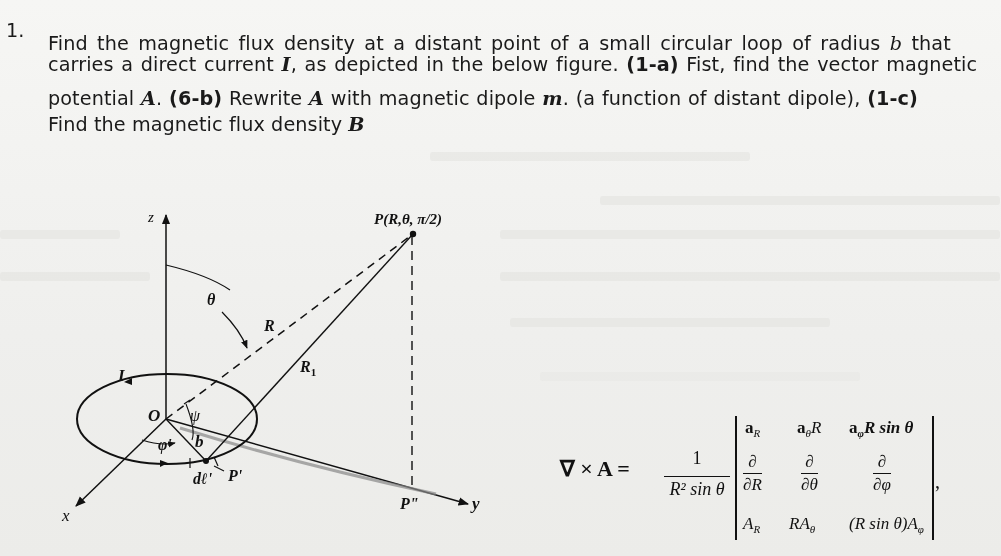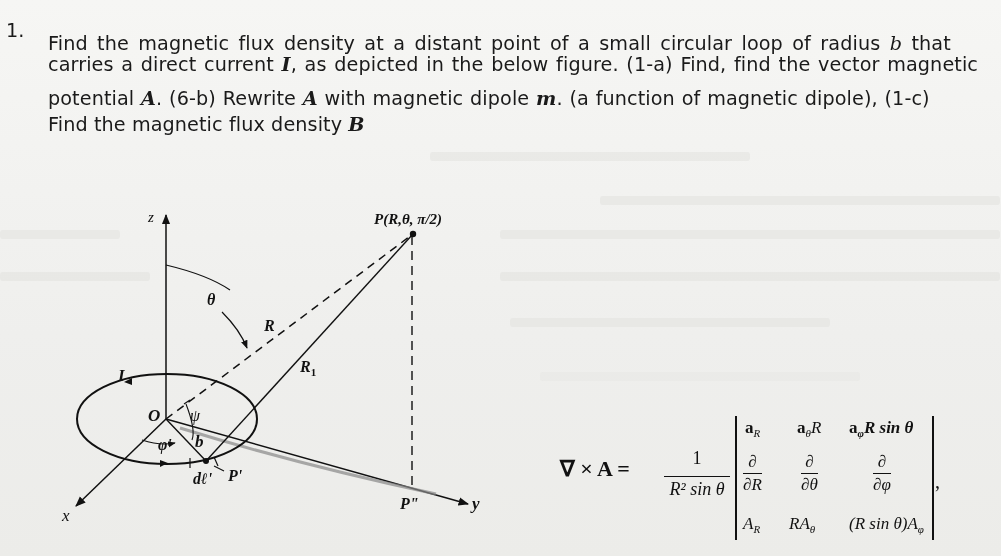--- a/index.html
+++ b/index.html
@@ -20,21 +20,21 @@
   .problem {
     position: absolute; left: 0; top: 6px; width: 1001px;
     font-size: 19.2px; line-height: 34.5px; letter-spacing: 0.1px;
   }
   .problem .num { position: absolute; left: 6px; top: 0; }
   .problem .line { position: absolute; left: 48px; white-space: nowrap; }
   .problem .l1 { top: 21px; word-spacing: 3.2px; }
   .problem .l2 { top: 42px; word-spacing: 1.5px; }
   .problem .l3 { top: 76px; word-spacing: 0.6px; }
   .problem .l4 { top: 102px; }
-  .b { font-weight: normal; }
+  .b { font-weight: bold; }
   .bi { font-weight: bold; font-style: italic; font-family: "DejaVu Serif", serif; }
   .i { font-style: italic; font-family: "DejaVu Serif", serif; }
 
   .figure { position: absolute; left: 0; top: 190px; width: 500px; height: 366px; }
   .figure svg text { font-family: "Liberation Serif", serif; font-style: italic; fill: #111; }
 
   .formula {
     position: absolute; left: 560px; top: 410px; width: 440px; height: 140px;
     font-family: "Liberation Serif", serif; color: #111;
   }
@@ -71,30 +71,30 @@
     <span class="num" style="top:8px">1.</span>
     <div class="line l1">
       <span>Find the magnetic flux density at a distant point of a small circular loop of radius</span>
       <span class="i">b</span>
       <span>that</span>
     </div>
     <div class="line l2">
       <span>carries a direct current</span>
       <span class="bi">I</span><span>, as depicted in the below figure.</span>
       <span class="b">(1-a)</span>
-      <span>Find, find the vector magnetic</span>
+      <span>Fist, find the vector magnetic</span>
     </div>
     <div class="line l3">
       <span>potential</span>
       <span class="bi">A</span><span>.</span>
       <span class="b">(6-b)</span>
       <span>Rewrite</span>
       <span class="bi">A</span>
       <span>with magnetic dipole</span>
-      <span class="bi">m</span><span>. (a function of magnetic dipole),</span>
+      <span class="bi">m</span><span>. (a function of distant dipole),</span>
       <span class="b">(1-c)</span>
     </div>
     <div class="line l4">
       <span>Find the magnetic flux density</span>
       <span class="bi">B</span>
     </div>
   </div>
 
   <div class="figure">
     <svg width="500" height="366" viewBox="0 190 500 366" xmlns="http://www.w3.org/2000/svg">

